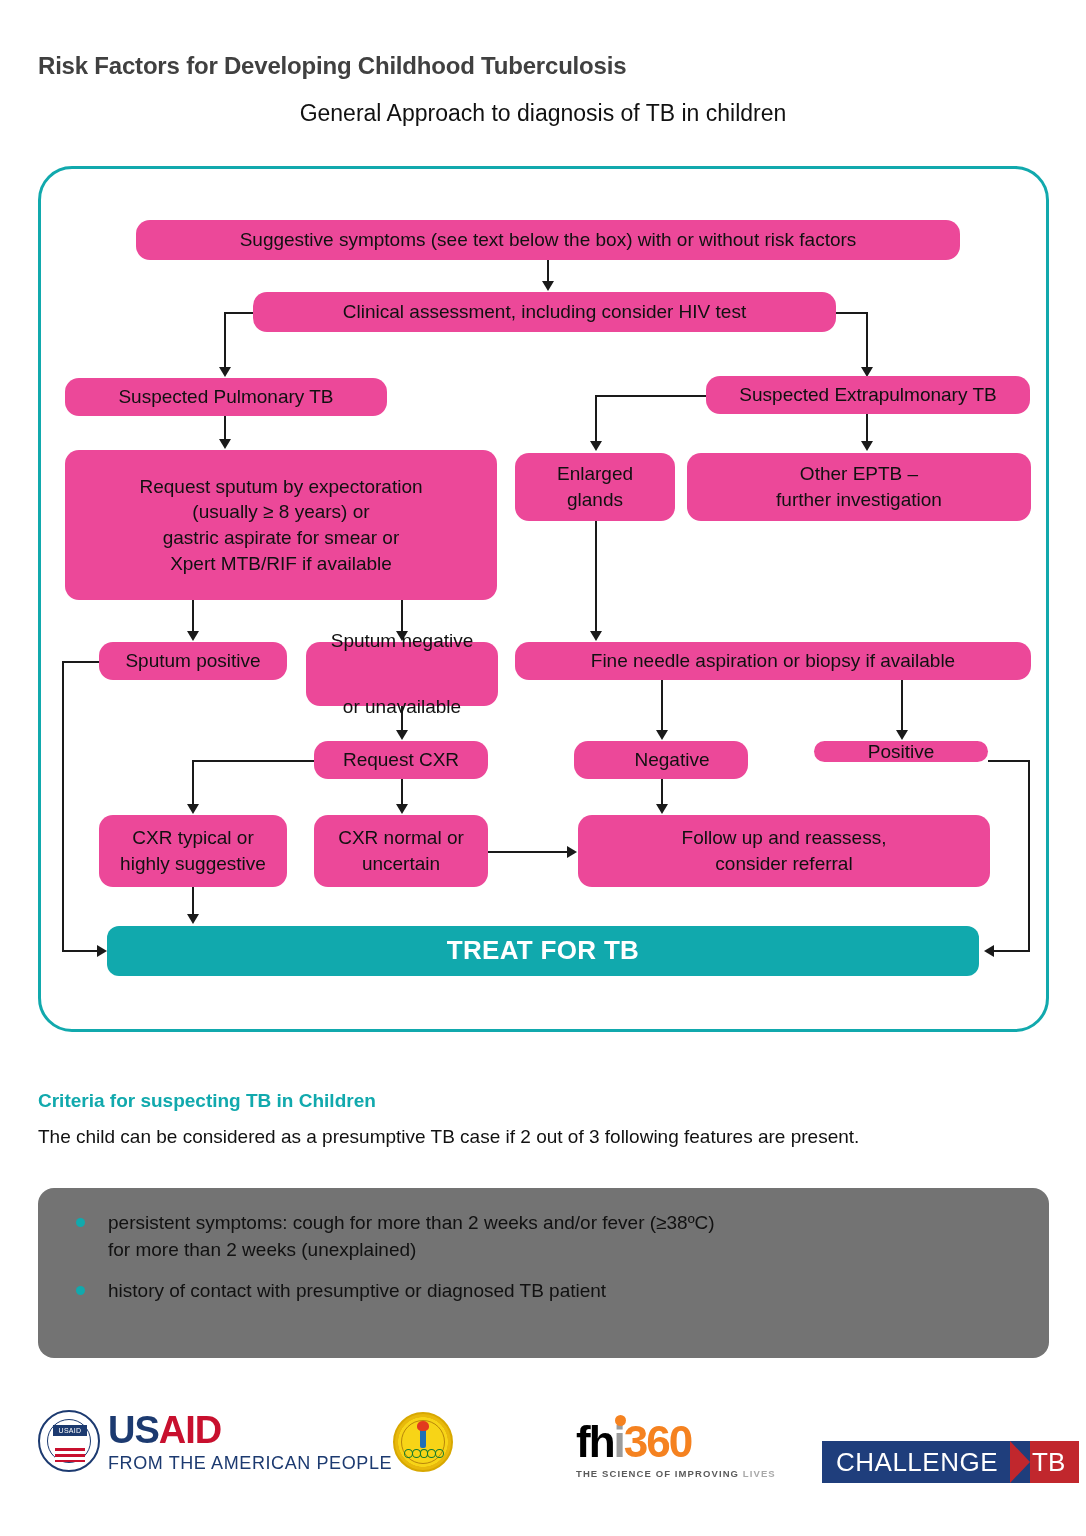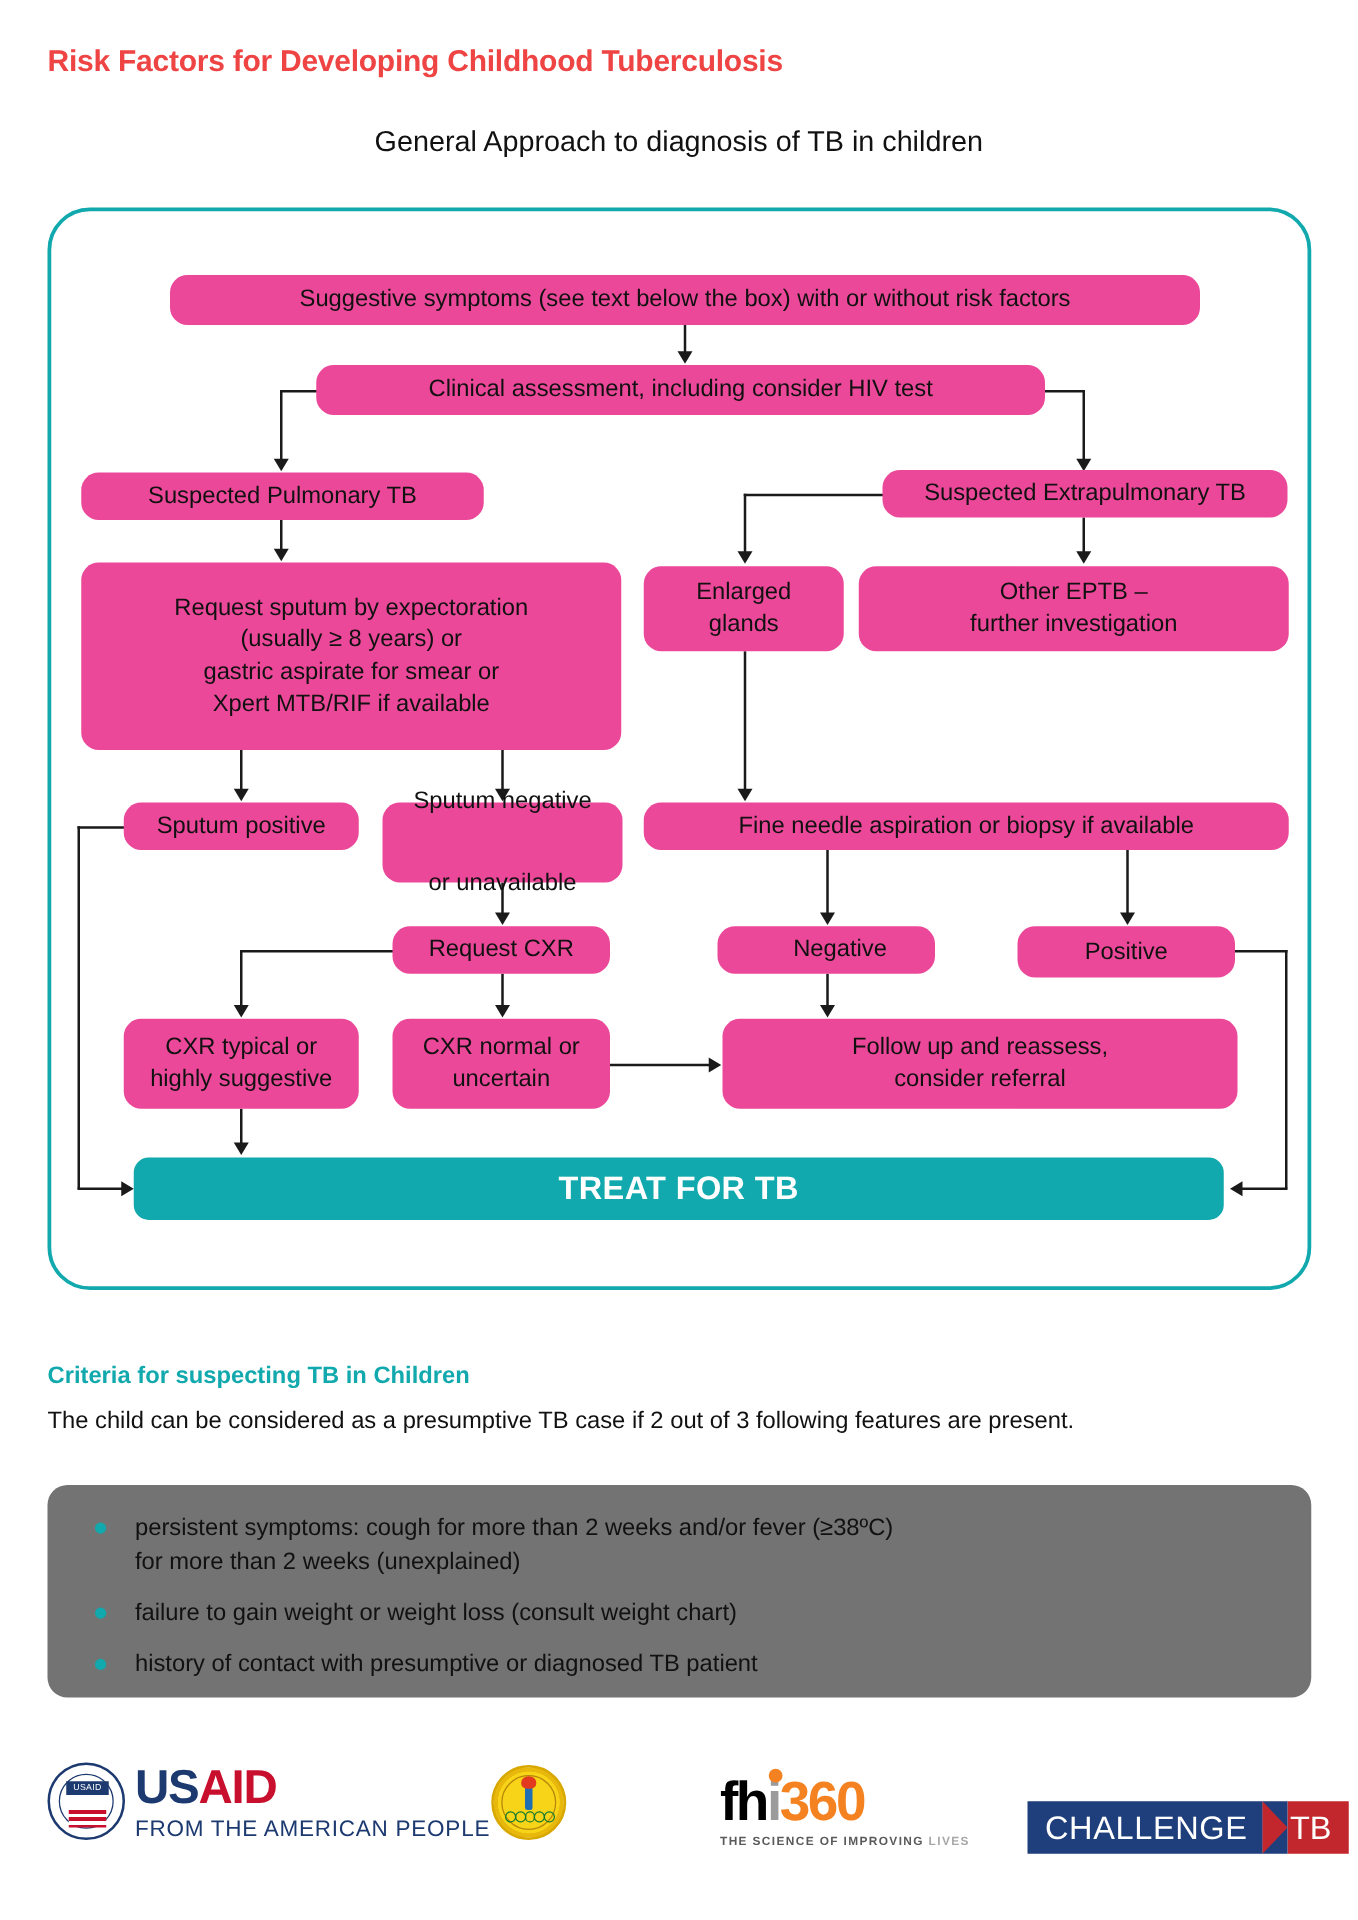--- a/index.html
+++ b/index.html
@@ -5,22 +5,22 @@
   html,body{margin:0;padding:0;}
   body{
     width:1086px;height:1536px;background:#ffffff;
     font-family:"Liberation Sans","DejaVu Sans",sans-serif;
     position:relative;overflow:hidden;
   }
   .page{position:relative;width:1086px;height:1536px;}
 
   
   .main-title{
-    position:absolute;left:38px;top:36px;
-    font-size:24px;font-weight:bold;color:#ef4444;letter-spacing:-0.2px;
+    position:absolute;left:38px;top:52px;
+    font-size:24px;font-weight:bold;color:#404040;letter-spacing:-0.2px;
   }
   .sub-title{
     position:absolute;left:0;top:100px;width:1086px;text-align:center;
     font-size:23px;color:#111;
   }
 
   
   .chart-frame{
     position:absolute;left:38px;top:166px;width:1011px;height:866px;
     border:3px solid #11A9AD;border-radius:34px;box-sizing:border-box;
@@ -217,21 +217,21 @@
     </div>
 
     <div class="node" style="left:273px;top:572px;width:174px;height:38px;">
       <span class="ln">Request CXR</span>
     </div>
 
     <div class="node" style="left:533px;top:572px;width:174px;height:38px;padding-left:32px;">
       <span class="ln">Negative</span>
     </div>
 
-    <div class="node" style="left:773px;top:572px;width:174px;height:41px;">
+    <div class="node" style="left:773px;top:572px;width:174px;height:21px;">
       <span class="ln">Positive</span>
     </div>
 
     <div class="node" style="left:58px;top:646px;width:188px;height:72px;flex-direction:column;justify-content:center;">
       <span class="ln">CXR typical or</span>
       <span class="ln">highly suggestive</span>
     </div>
 
     <div class="node" style="left:273px;top:646px;width:174px;height:72px;flex-direction:column;justify-content:center;">
       <span class="ln">CXR normal or</span>
@@ -315,24 +315,20 @@
   </div>
 
   <div class="crit-title">Criteria for suspecting TB in Children</div>
   <div class="crit-intro">The child can be considered as a presumptive TB case if 2 out of 3 following features are present.</div>
 
   <div class="crit-box">
     <div class="crit-item">
       <span class="bul"></span>
       <span class="cont">persistent symptoms: cough for more than 2 weeks and/or fever (≥38ºC)</span>
       <span class="cont">for more than 2 weeks (unexplained)</span>
-    </div>
-    <div class="crit-item">
-      <span class="bul"></span>
-      <span class="cont">failure to gain weight or weight loss (consult weight chart)</span>
     </div>
     <div class="crit-item">
       <span class="bul"></span>
       <span class="cont">history of contact with presumptive or diagnosed TB patient</span>
     </div>
   </div>
 
   <div class="footer">
 
     <div class="logo usaid">

